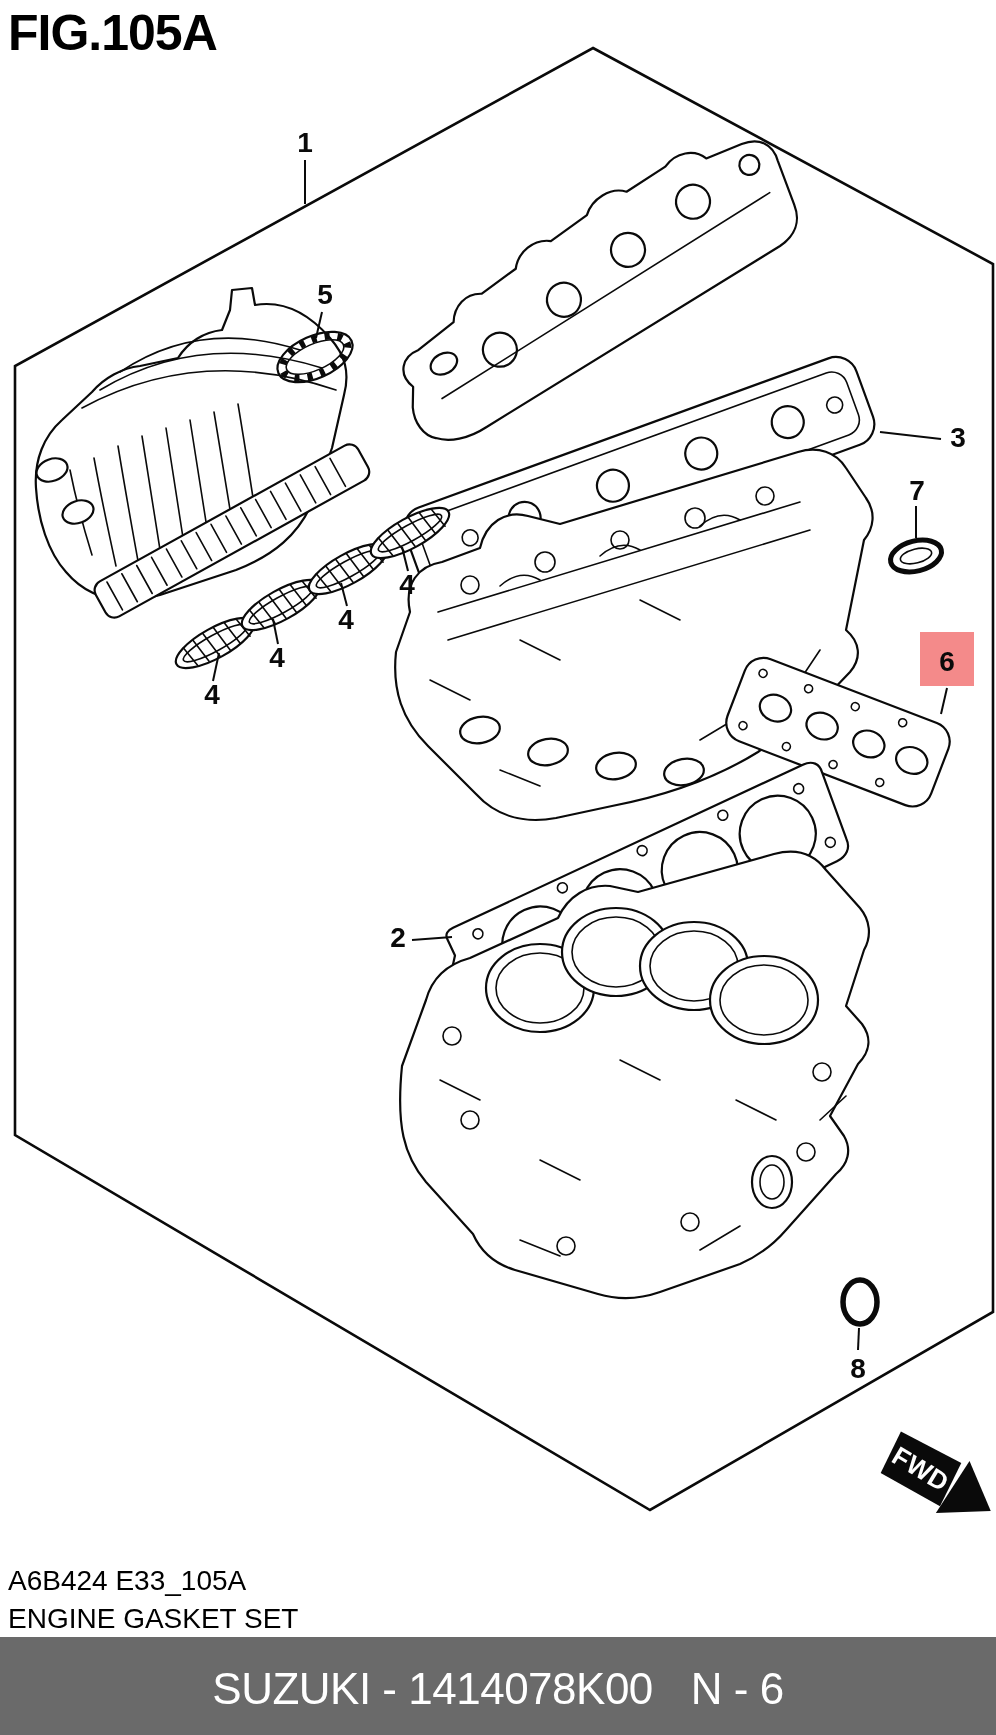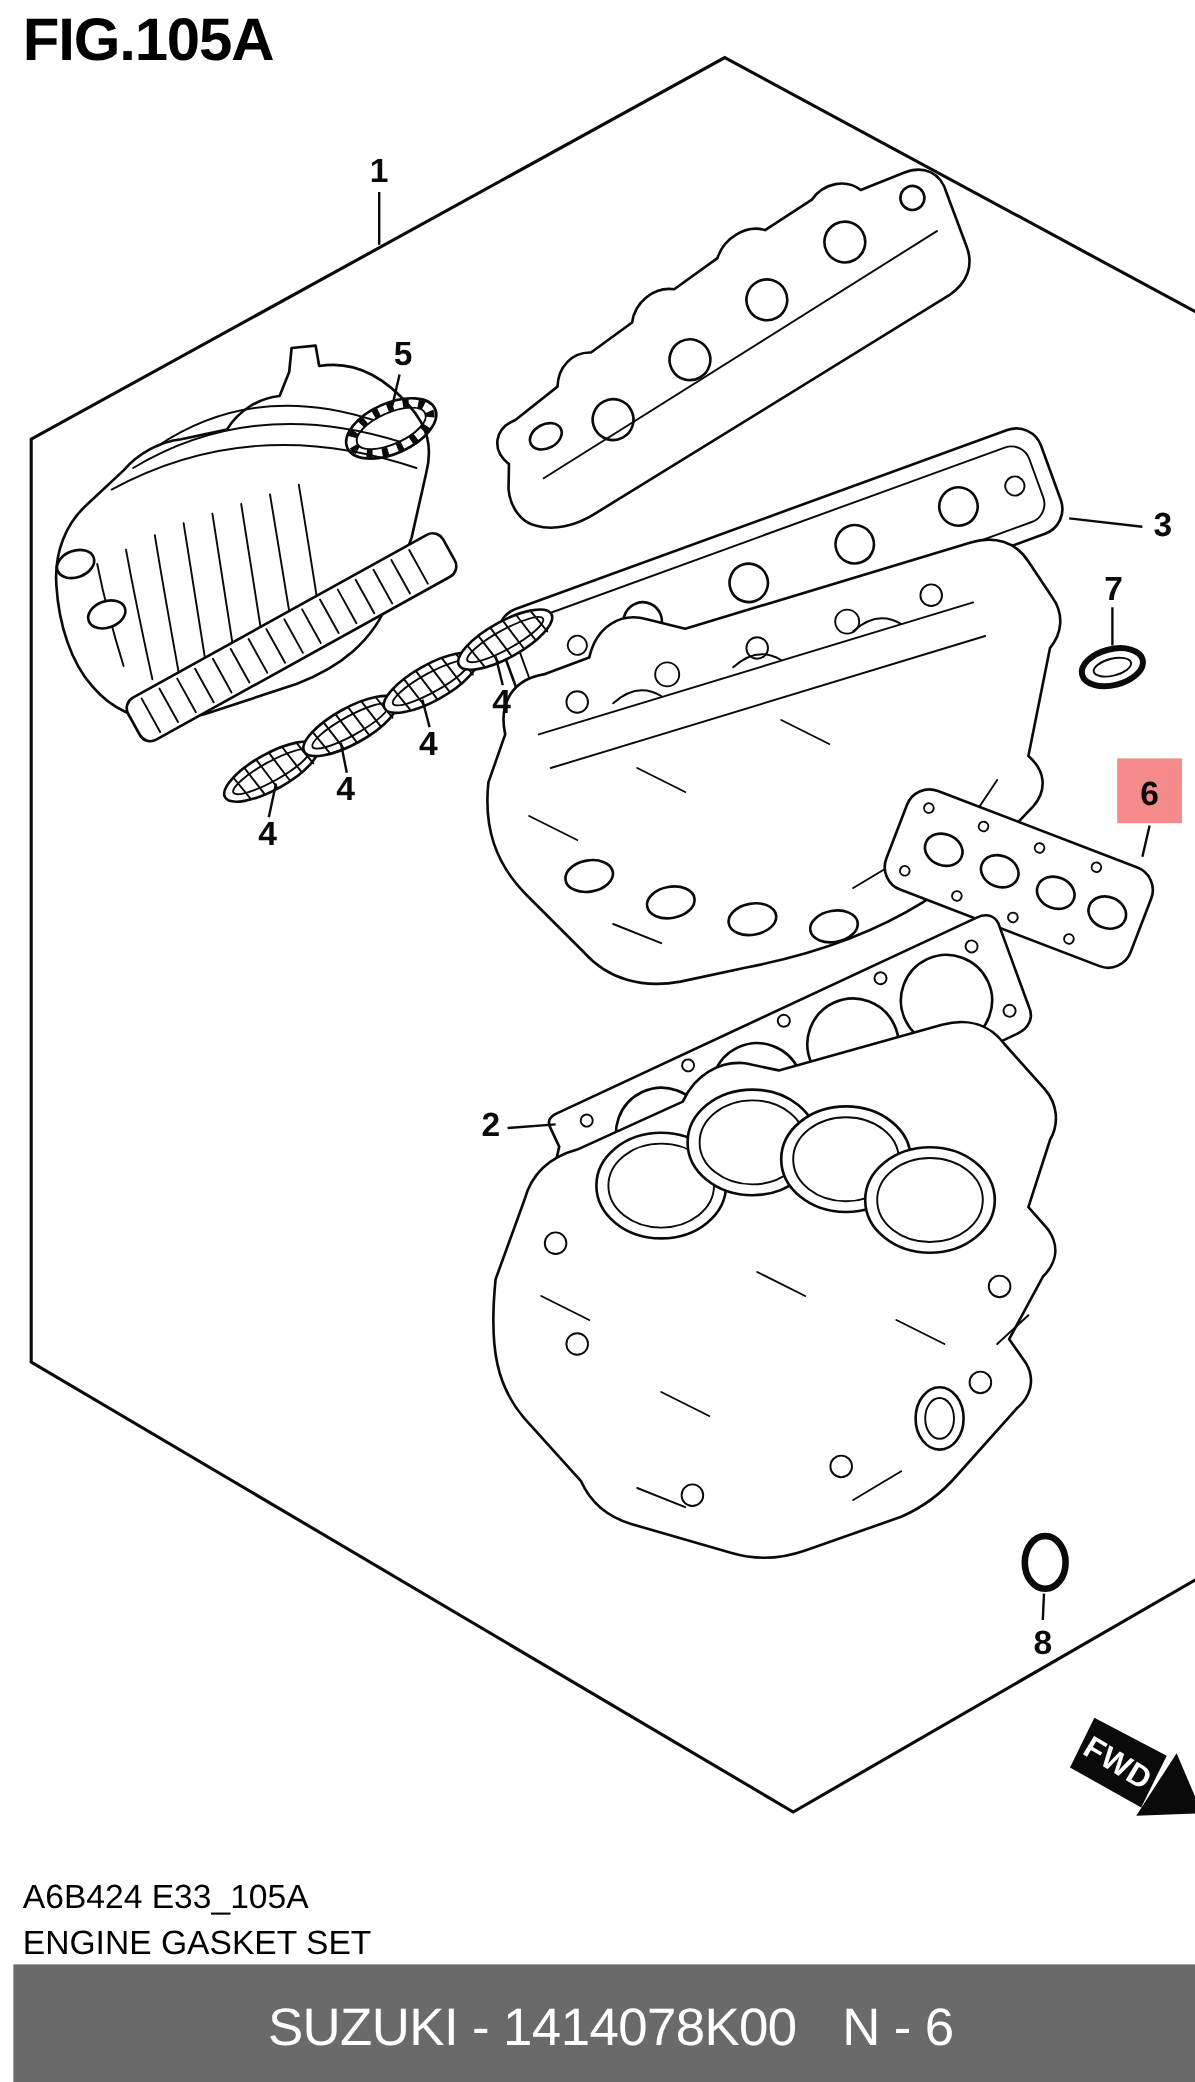--- a/index.html
+++ b/index.html
@@ -1,17 +1,17 @@
 <!DOCTYPE html>
 <html><head>
 <meta charset="utf-8">
 <style>
   html,body{margin:0;padding:0;background:#ffffff;}
   body{width:996px;height:1735px;position:relative;font-family:"Liberation Sans",sans-serif;}
-  #stage{position:absolute;inset:0;padding-left:11px;}
+  #stage{position:absolute;inset:0;}
   svg{display:block;}
   .ln{stroke:#0a0a0a;fill:none;stroke-width:2.2;stroke-linejoin:round;stroke-linecap:round;}
   .lnw{stroke:#0a0a0a;fill:#ffffff;stroke-width:2.2;stroke-linejoin:round;stroke-linecap:round;}
   .thin{stroke-width:1.6;}
   .thick{stroke-width:5;}
   .callout{font-family:"Liberation Sans",sans-serif;font-weight:bold;font-size:28px;fill:#0a0a0a;text-anchor:middle;}
   .leader{stroke:#0a0a0a;stroke-width:2;fill:none;}
   .title-text{font-family:"Liberation Sans",sans-serif;font-weight:800;font-size:50px;fill:#000;letter-spacing:-1px;}
   .meta-text{font-family:"Liberation Sans",sans-serif;font-size:28px;fill:#000;}
   .footer-text{font-family:"Liberation Sans",sans-serif;font-size:44px;letter-spacing:-0.5px;fill:#fff;text-anchor:middle;}

